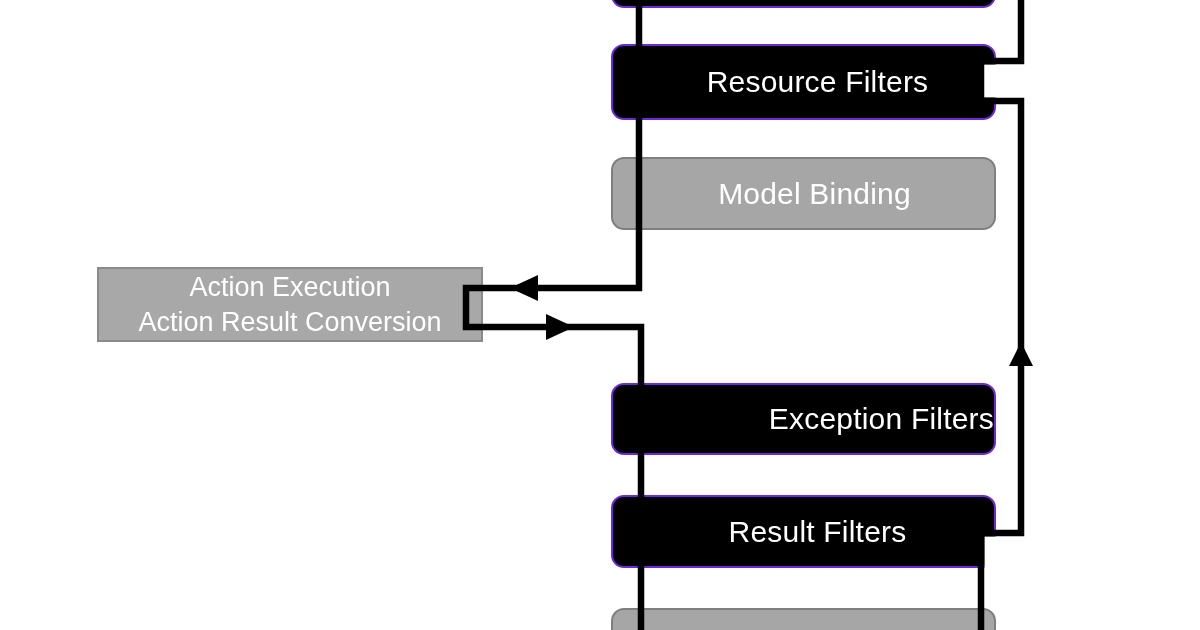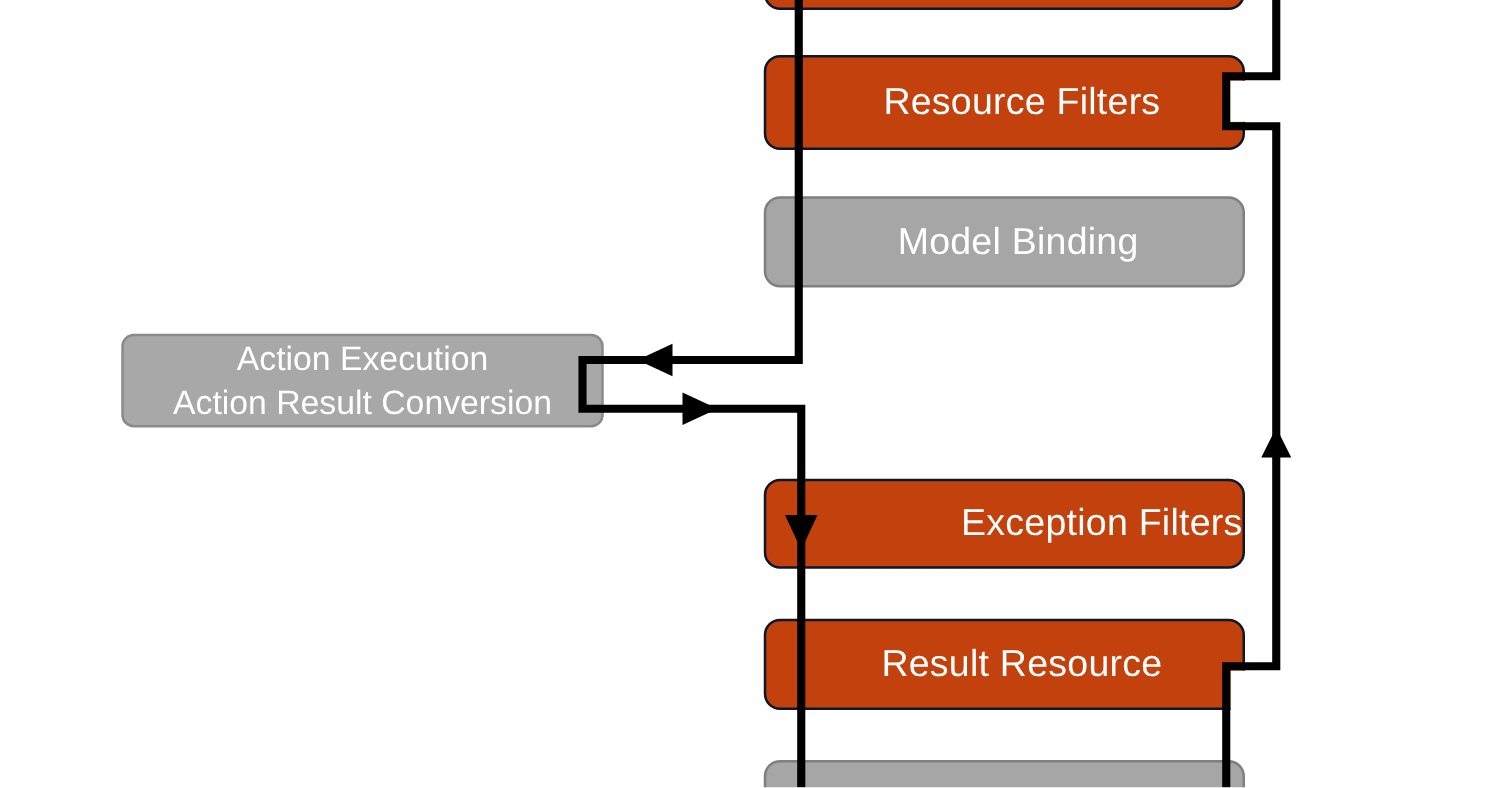--- a/index.html
+++ b/index.html
@@ -10,41 +10,41 @@
     background:#ffffff;
     font-family:"Liberation Sans", sans-serif;
   }
   .stackbox{
     position:absolute;
     left:611px;width:385px;
     border-radius:13px;
     box-sizing:border-box;
     display:flex;align-items:center;justify-content:center;
   }
-  .blue{background:#c2410c;border:2px solid #0f172a;padding-left:28px;}
+  .blue{background:#000000;border:2px solid #6d28d9;padding-left:28px;}
   .gray{background:#A6A6A6;border:2px solid #7F7F7F;}
   .boxlabel{
     color:#ffffff;
     font-size:30px;
     letter-spacing:0.2px;
     white-space:nowrap;
   }
   .pos-top-partial{top:-62px;height:70px;}
   .pos-resource{top:44px;height:76px;}
   .pos-model{top:157px;height:73px;padding-left:22px;}
   .pos-action{top:268px;height:72px;}
   .pos-exception{top:383px;height:72px;justify-content:flex-end;}
   .pos-result{top:495px;height:73px;}
   .pos-bottom-partial{top:608px;height:70px;}
   .sidebox{
     position:absolute;
     left:97px;top:267px;width:386px;height:75px;
     box-sizing:border-box;
     background:#A8A8A8;border:2px solid #8A8A8A;
-    border-radius:10px;
+    border-radius:0;
     display:flex;flex-direction:column;align-items:center;justify-content:center;
   }
   .sidebox .line{
     color:#ffffff;
     font-size:27px;
     line-height:35px;
     white-space:nowrap;
   }
   svg.overlay{
     position:absolute;left:0;top:0;
@@ -65,21 +65,21 @@
   <div class="stackbox gray pos-model">
     <span class="boxlabel">Model Binding</span>
   </div>
 
 
   <div class="stackbox blue pos-exception">
     <span class="boxlabel">Exception Filters</span>
   </div>
 
   <div class="stackbox blue pos-result">
-    <span class="boxlabel">Result Resource</span>
+    <span class="boxlabel">Result Filters</span>
   </div>
 
   <div class="stackbox gray pos-bottom-partial"></div>
 
   <div class="sidebox">
     <div class="line">Action Execution</div>
     <div class="line">Action Result Conversion</div>
   </div>
 
   <svg class="overlay" width="1200" height="630" viewBox="0 0 1200 630">

